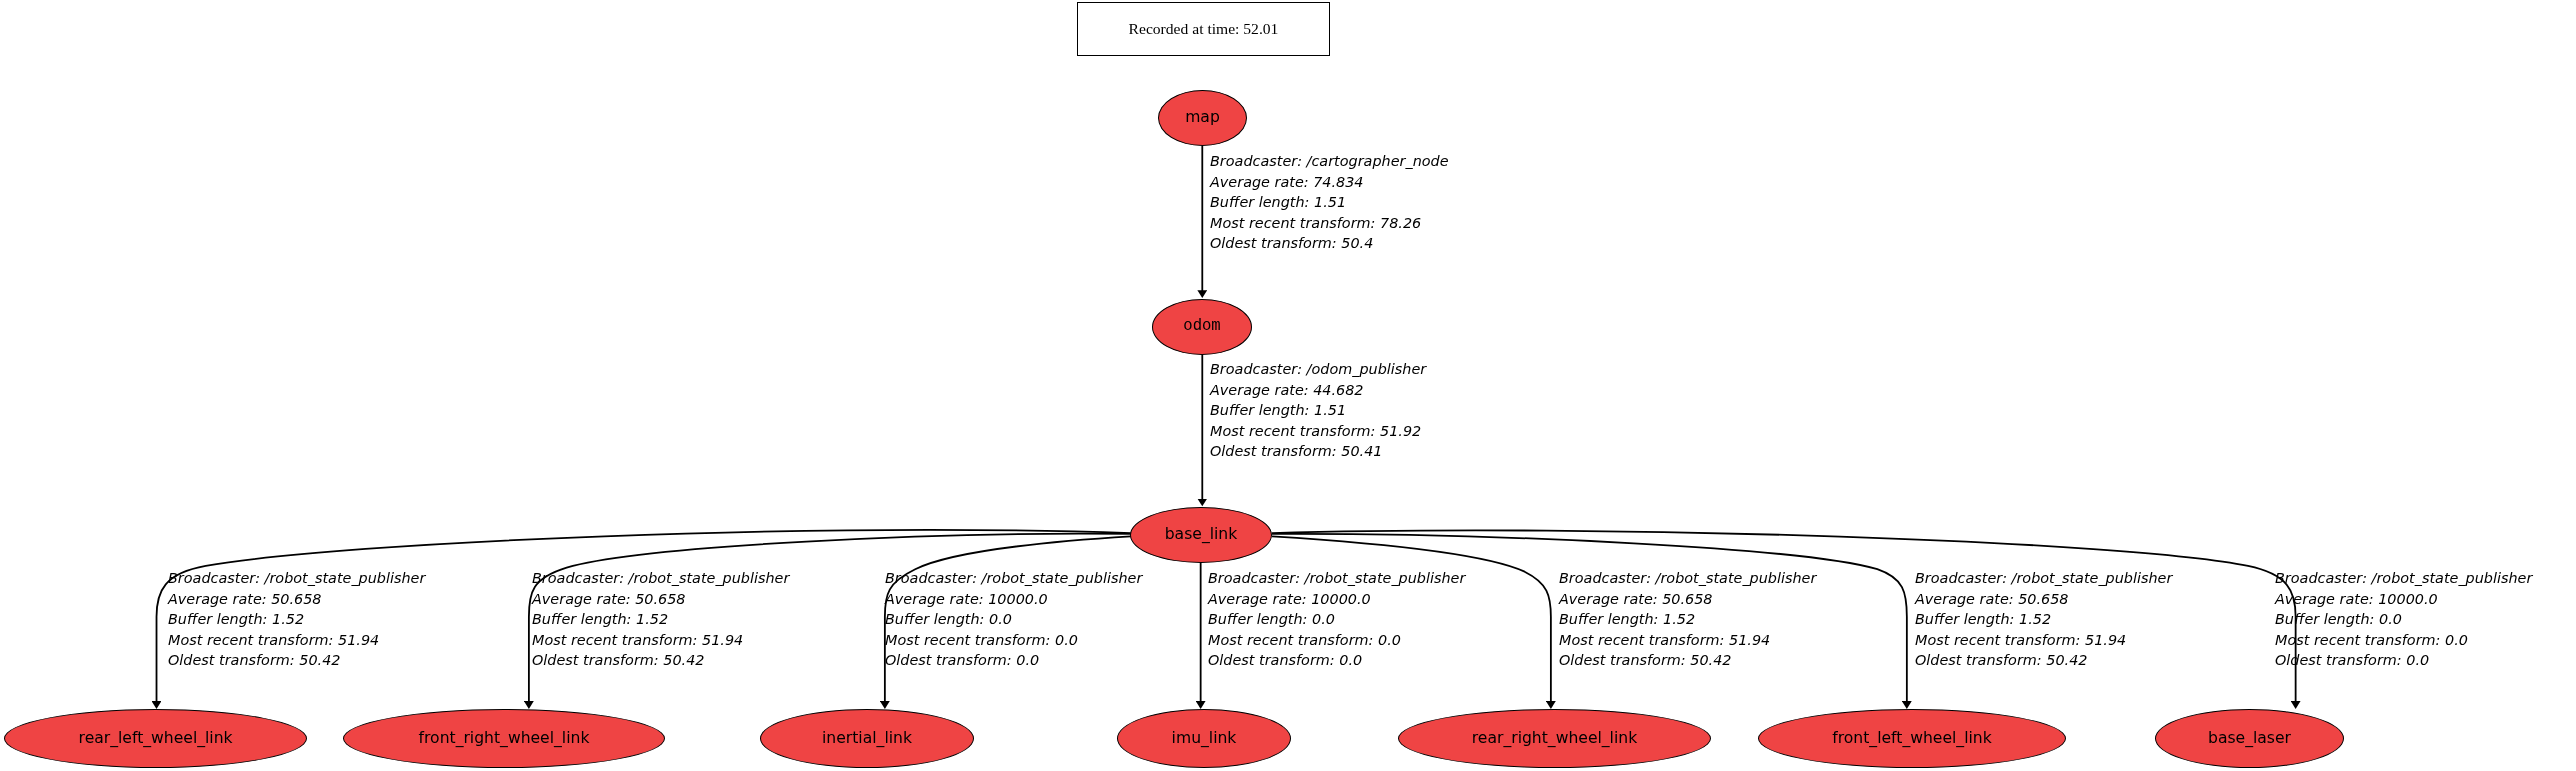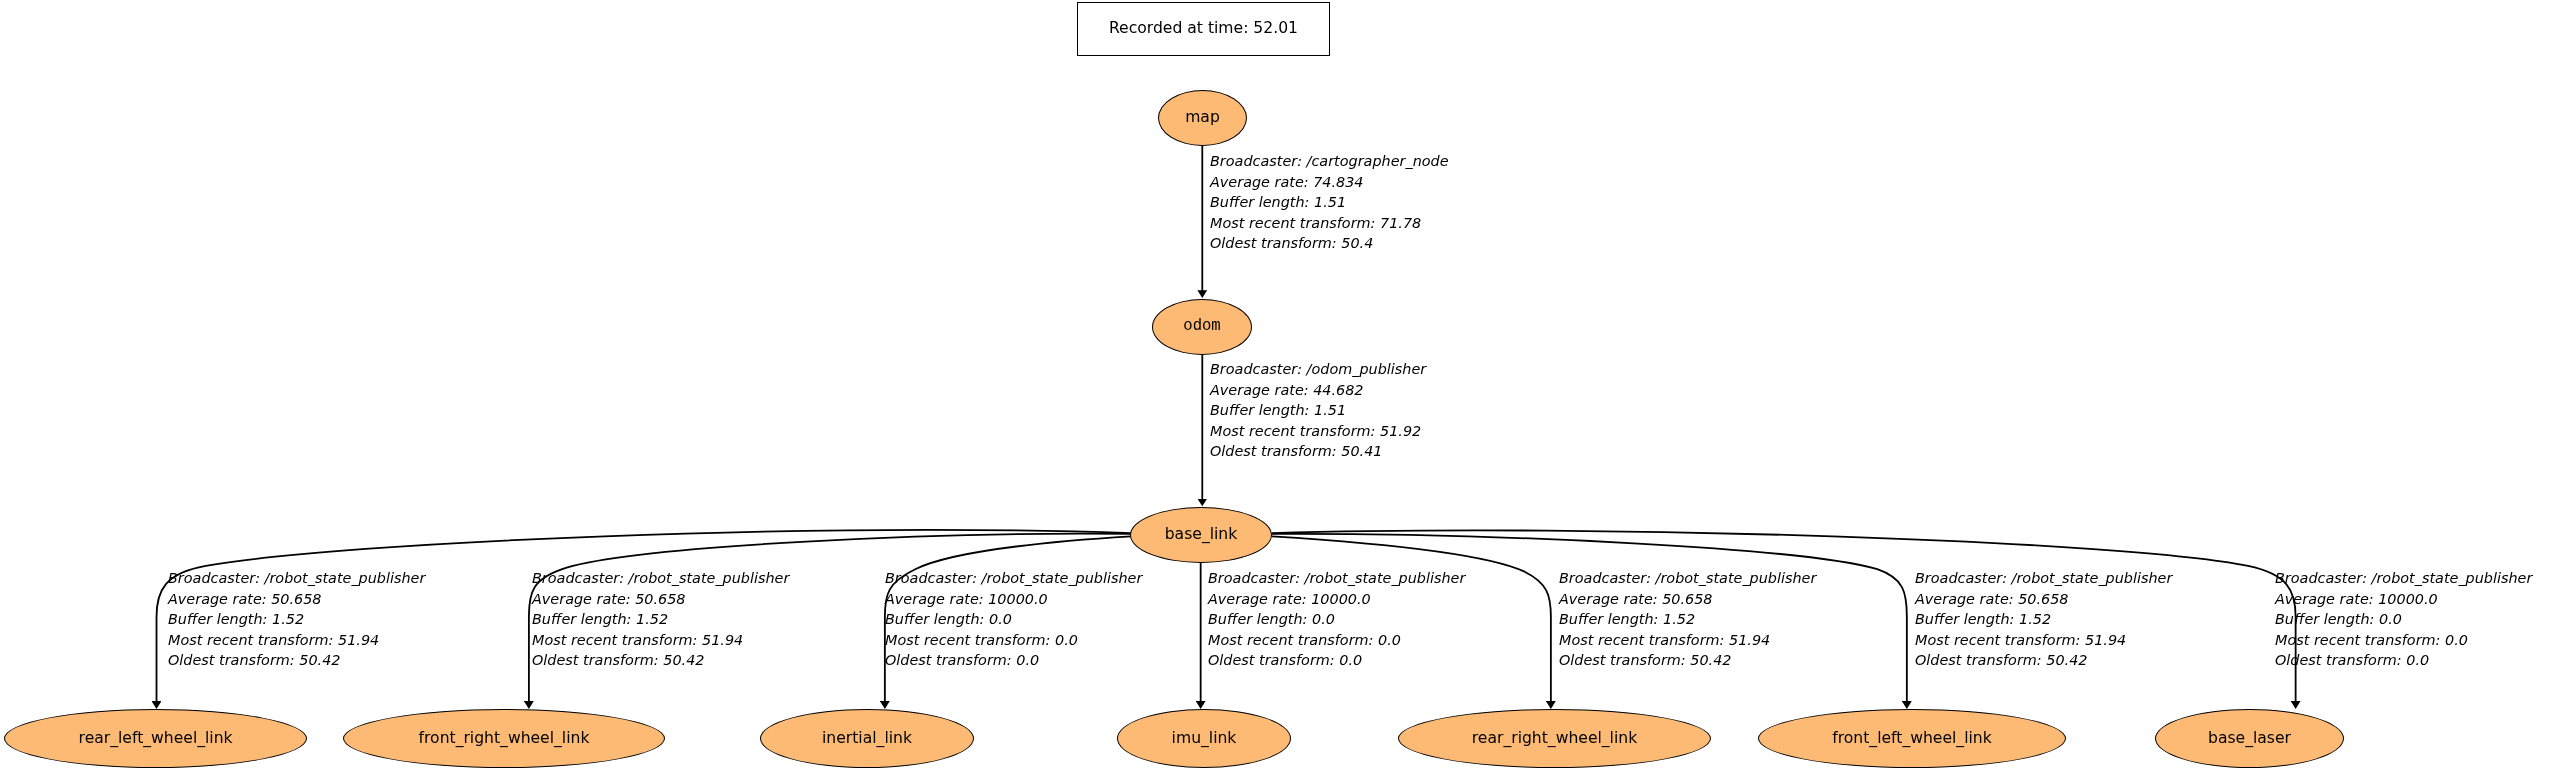--- a/index.html
+++ b/index.html
@@ -4,23 +4,23 @@
 <title>tf_tree</title>
 <style>
   html,body{margin:0;padding:0;background:#ffffff;}
   body{width:2576px;height:771px;overflow:hidden;
        font-family:"DejaVu Sans","Liberation Sans",sans-serif;color:#000;}
   #canvas{position:relative;width:2576px;height:771px;background:#fff;}
   svg#wires{position:absolute;left:0;top:0;width:2576px;height:771px;pointer-events:none;}
 
   .title-box{position:absolute;border:1.6px solid #000;background:#fff;
              display:flex;align-items:center;justify-content:center;
-             font-size:15.6px;line-height:1;white-space:nowrap;box-sizing:border-box;}
+             font-size:15.6px;line-height:1;white-space:nowrap;box-sizing:border-box;font-family:Liberation Serif, serif;}
 
-  .node{position:absolute;border:1.6px solid #000;background:#fdba74;border-radius:50%;
+  .node{position:absolute;border:1.6px solid #000;background:#ef4444;border-radius:50%;
         display:flex;align-items:center;justify-content:center;
         font-size:15.6px;line-height:1;white-space:nowrap;box-sizing:border-box;}
 
   .edge-label{position:absolute;font-size:14.4px;line-height:20.5px;white-space:nowrap;}
   .edge-label div{white-space:nowrap;font-style:italic;}
 </style>
 </head>
 <body>
 
 <div id="canvas">
@@ -94,21 +94,21 @@
   </div>
 
   <div class="node" style="left:2155px;top:709px;width:189px;height:59px;">
     <span>base_laser</span>
   </div>
 
   <div class="edge-label" style="left:1210px;top:151px;">
     <div>Broadcaster: /cartographer_node</div>
     <div>Average rate: 74.834</div>
     <div>Buffer length: 1.51</div>
-    <div>Most recent transform: 71.78</div>
+    <div>Most recent transform: 78.26</div>
     <div>Oldest transform: 50.4</div>
   </div>
 
   <div class="edge-label" style="left:1210px;top:359px;">
     <div>Broadcaster: /odom_publisher</div>
     <div>Average rate: 44.682</div>
     <div>Buffer length: 1.51</div>
     <div>Most recent transform: 51.92</div>
     <div>Oldest transform: 50.41</div>
   </div>

